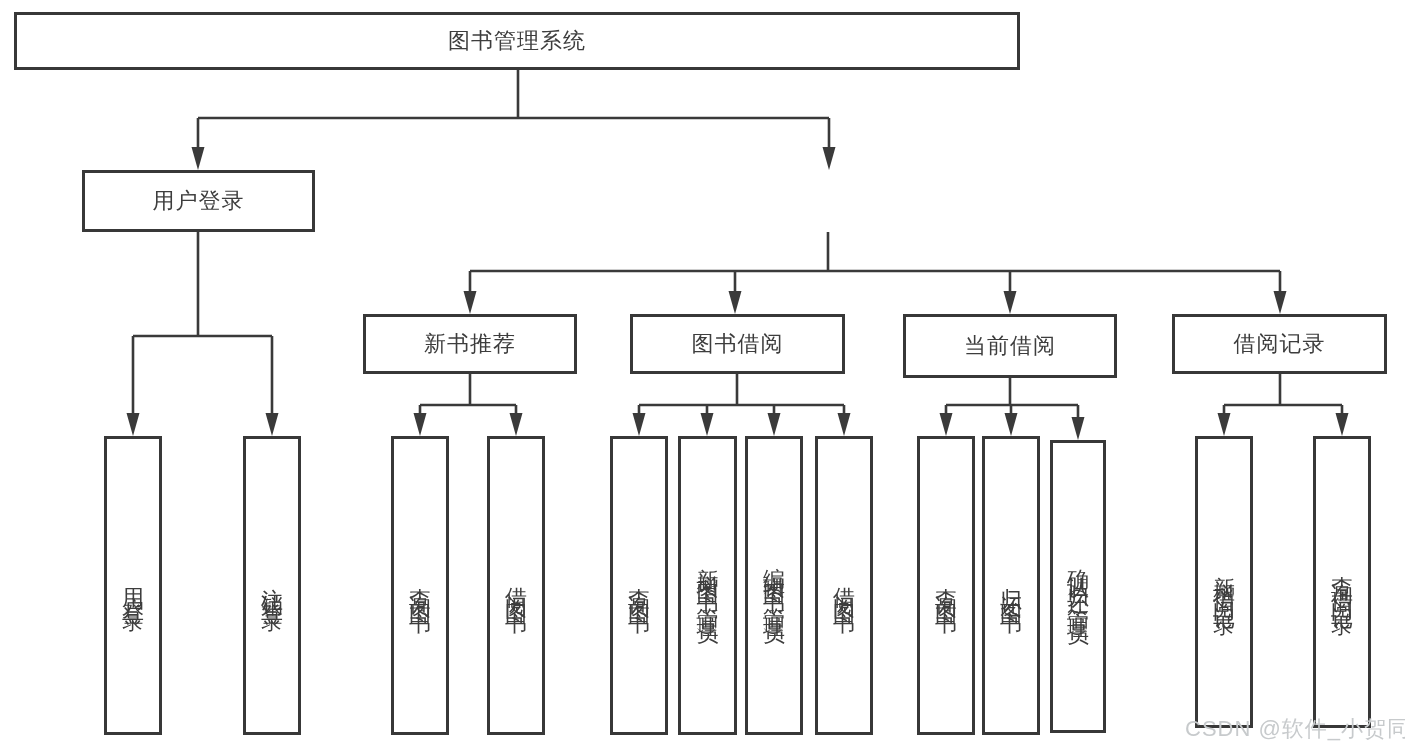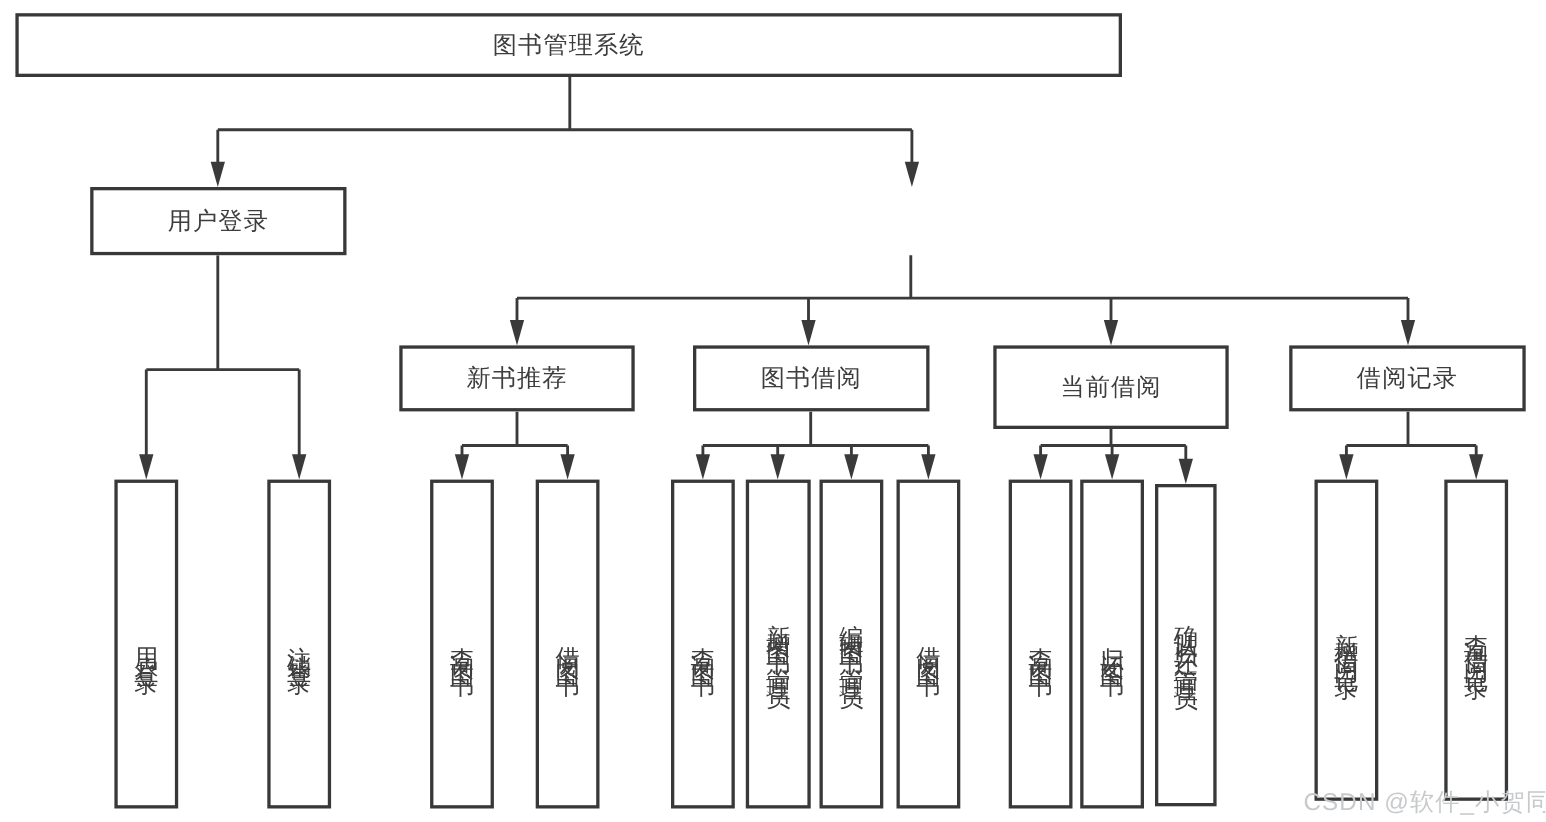--- a/index.html
+++ b/index.html
@@ -40,21 +40,21 @@
     text-orientation:mixed;
     letter-spacing:8px;
     line-height:1;
   }
   
   #box-root       {left:14px;  top:12px;  width:1006px; height:58px;}
   #box-user-login {left:82px;  top:170px; width:233px;  height:62px;}
   #box-book-mgmt  {left:712px; top:170px; width:233px;  height:62px;}
   #box-new-book   {left:363px; top:314px; width:214px;  height:60px;}
   #box-book-borrow{left:630px; top:314px; width:215px;  height:60px;}
-  #box-current    {left:903px; top:314px; width:214px;  height:76px;}
+  #box-current    {left:903px; top:314px; width:214px;  height:64px;}
   #box-record     {left:1172px;top:314px; width:215px;  height:60px;}
   
   #leaf-login     {left:104px;}
   #leaf-logout    {left:243px;}
   #leaf-nb-query  {left:391px;}
   #leaf-nb-borrow {left:487px;}
   #leaf-bb-query  {left:610px;}
   #leaf-bb-add    {left:678px;width:59px;}
   #leaf-bb-edit   {left:745px;}
   #leaf-bb-borrow {left:815px;}

